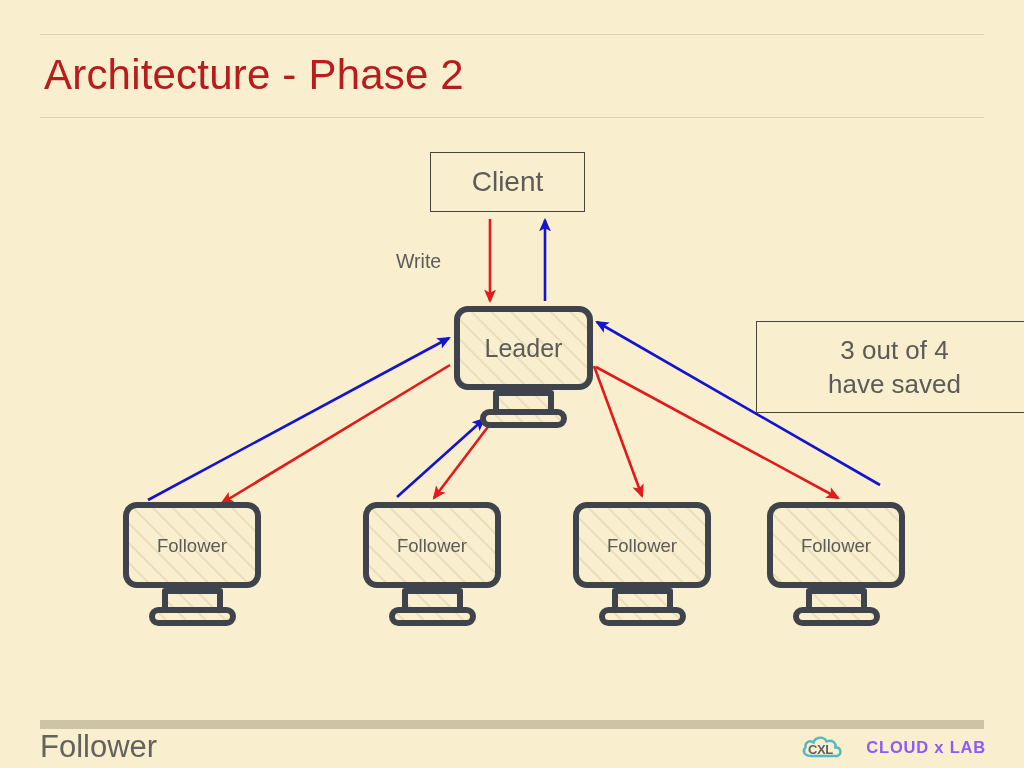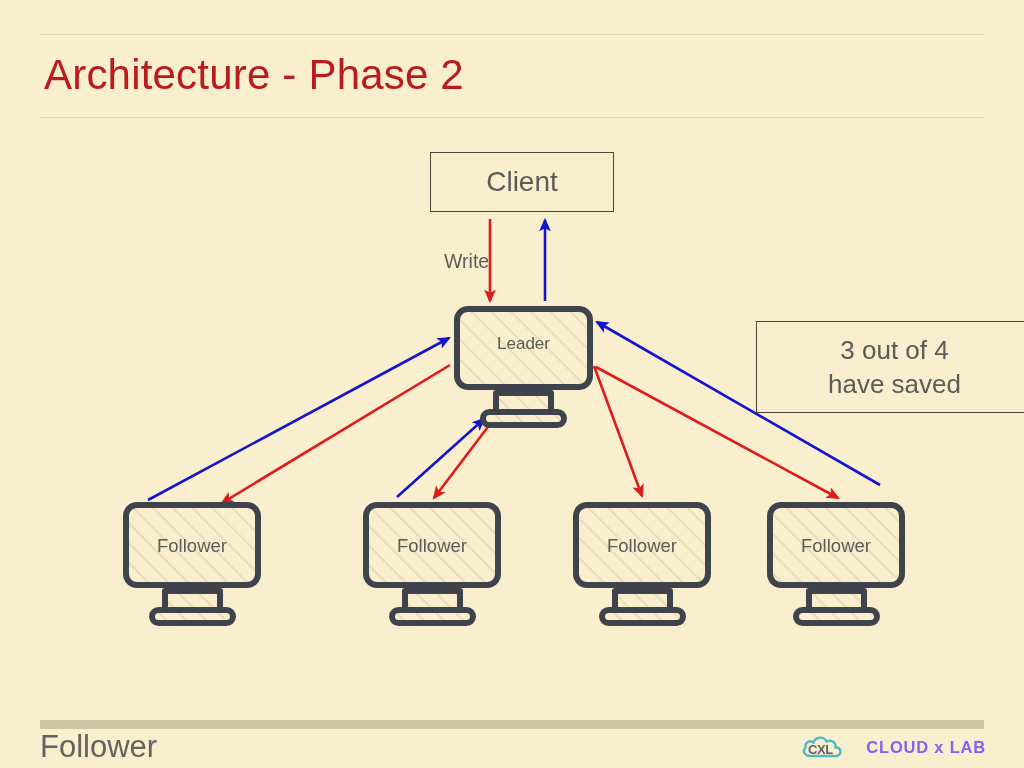--- a/index.html
+++ b/index.html
@@ -91,49 +91,49 @@
     background: #f9eece;
     box-sizing: border-box;
     display: flex;
     align-items: center;
     justify-content: center;
     flex-direction: column;
     color: #5b5b57;
   }
   #client-box {
     left: 430px; top: 152px;
-    width: 184px; height: 60px;
+    width: 155px; height: 60px;
     font-size: 28px;
   }
   #callout-box {
     left: 756px; top: 321px;
     width: 277px; height: 92px;
     font-size: 26px;
     line-height: 1.32;
   }
 
   
   .edge-label {
     position: absolute;
     font-size: 19.5px;
     color: #5b5b57;
     white-space: nowrap;
   }
-  #label-write  { left: 396px; top: 250px; margin-left: 48px; }
+  #label-write  { left: 396px; top: 250px; }
   #label-ack    { left: 566px; top: 250px; }
 
   
   .node-label {
     position: absolute;
     color: #5b5b57;
     white-space: nowrap;
     text-align: center;
     pointer-events: none;
   }
-  .node-label.leader   { font-size: 17px; text-align: center; }
+  .node-label.leader   { font-size: 25px; text-align: center; }
   .node-label.follower { font-size: 18.5px; }
 </style>
 </head>
 <body>
 
 <div id="slide">
 
   <div class="rule-top"></div>
   <div id="page-title">Architecture - Phase 2</div>
   <div class="rule-under-title"></div>

